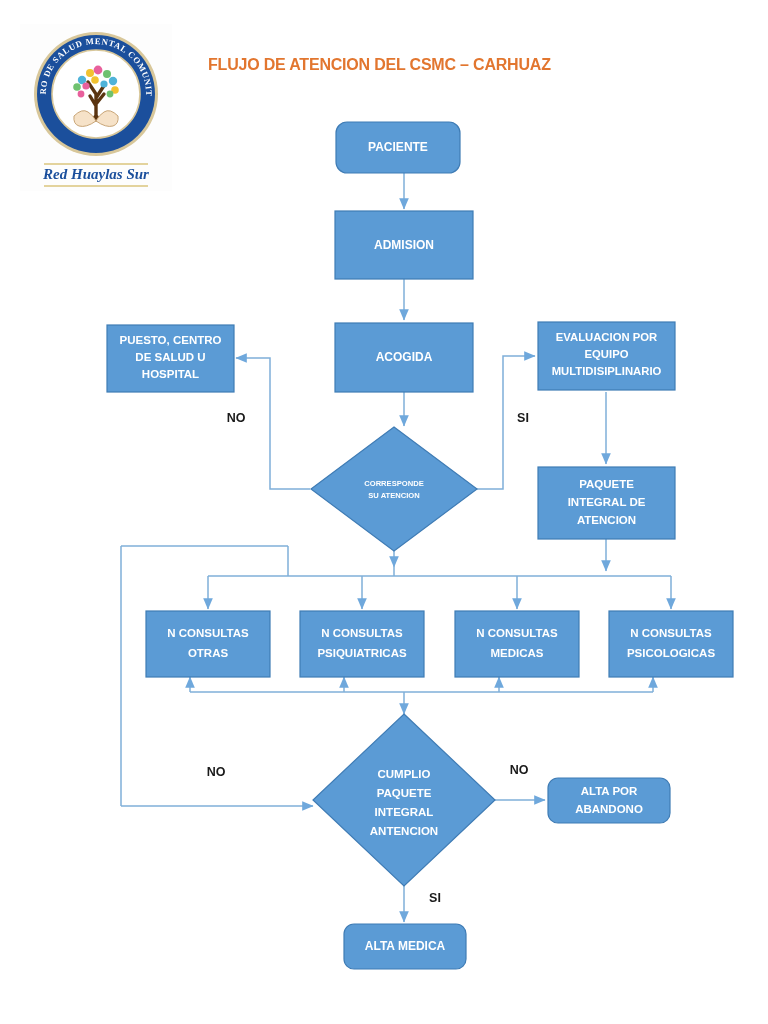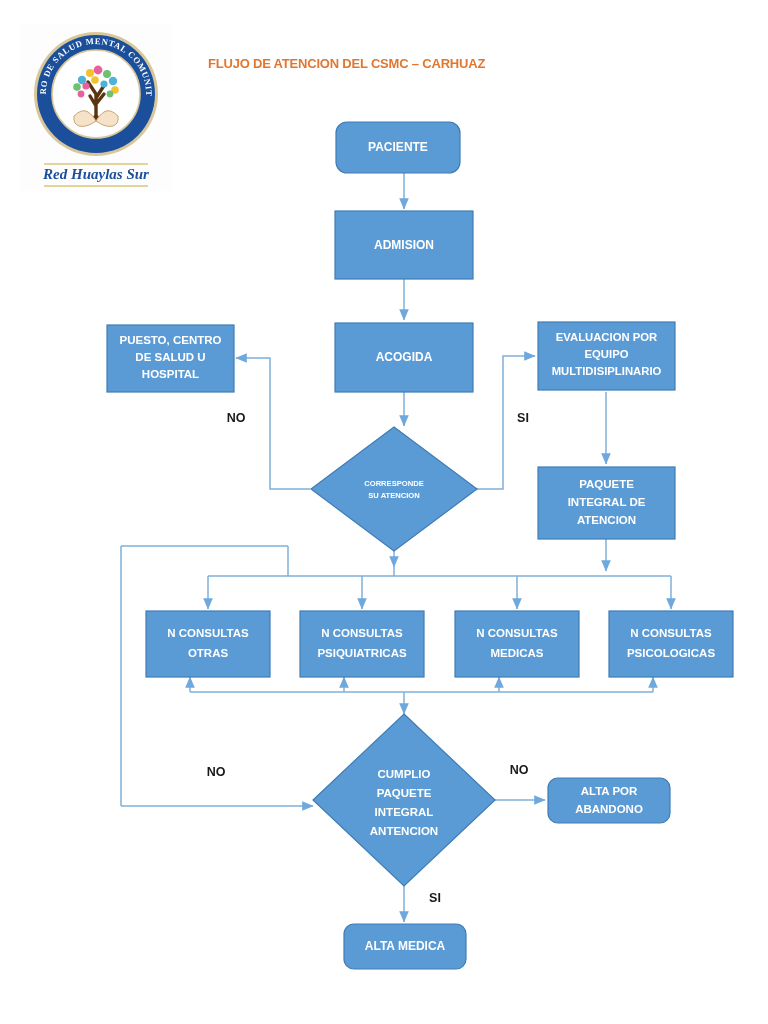--- a/index.html
+++ b/index.html
@@ -31,21 +31,21 @@
     background: #fdfdfd;
     overflow: hidden;
   }
   .logo-svg { display: block; }
   
   .doc-title {
     position: absolute;
     left: 208px;
     top: 56px;
     width: 420px;
-    font-size: 13px;
+    font-size: 16px;
     font-weight: bold;
     color: #E2762F;
     letter-spacing: -0.2px;
     white-space: nowrap;
     font-family: "Liberation Sans", sans-serif;
   }
   
   #flow {
     position: absolute;
     left: 0;

